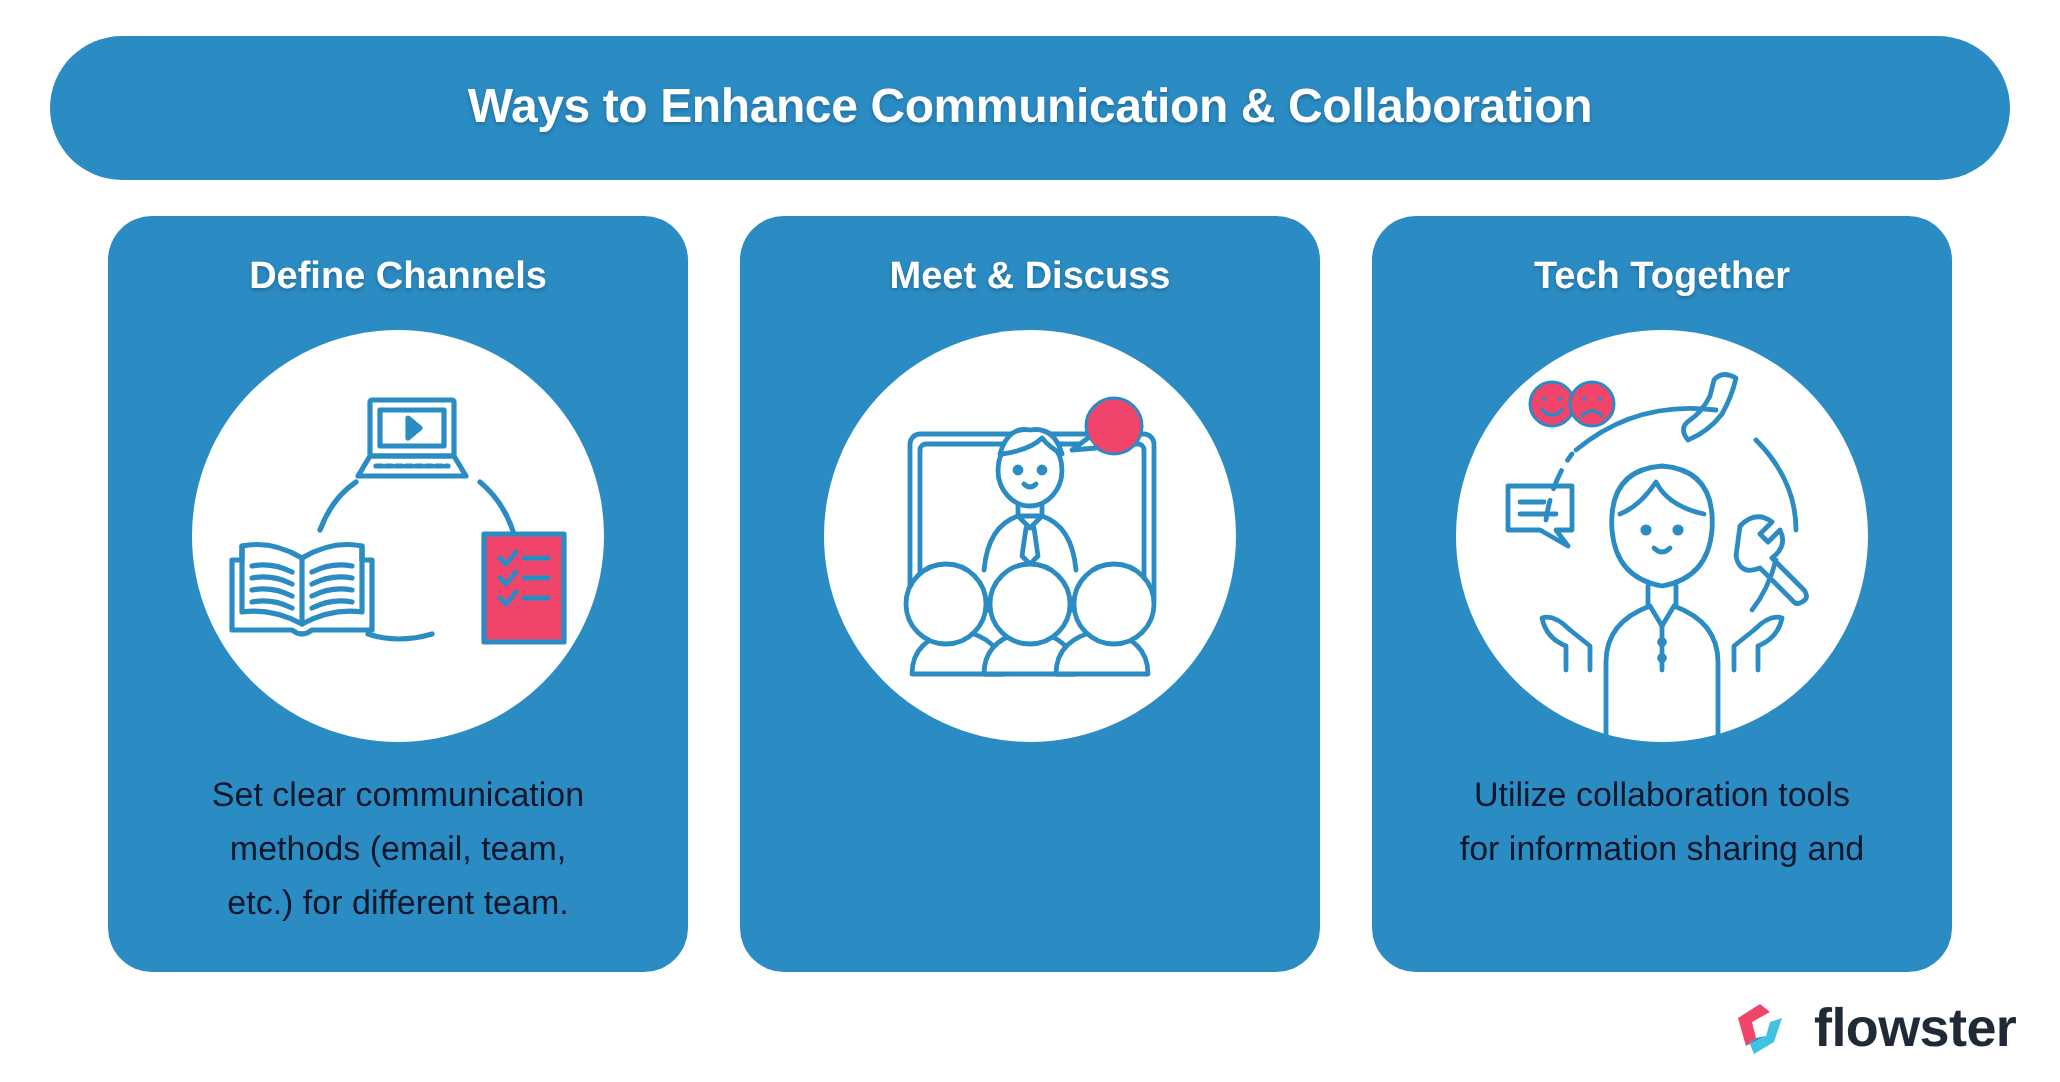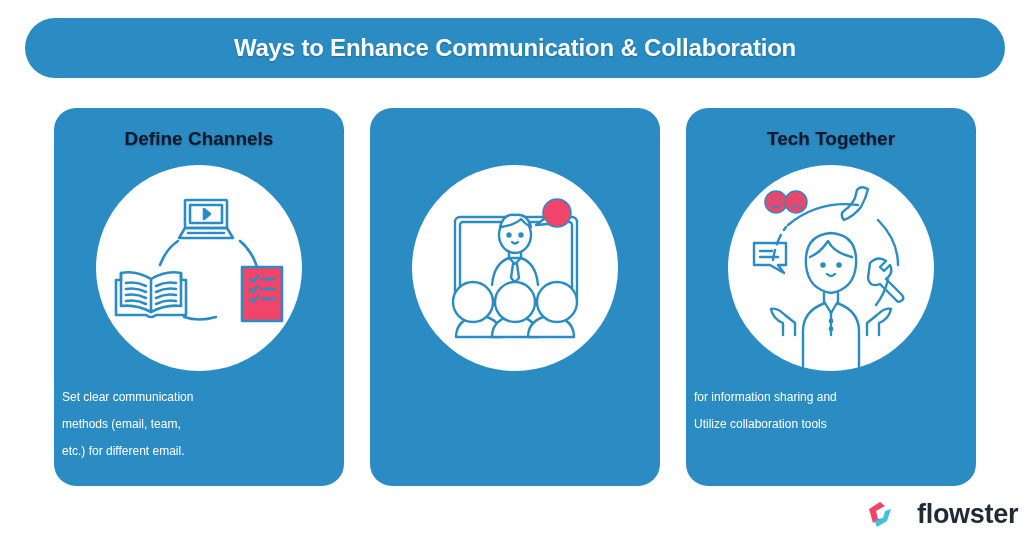--- a/index.html
+++ b/index.html
@@ -1,24 +1,24 @@
 <!DOCTYPE html>
 <html><head>
 <meta charset="utf-8">
 <style>
   html,body{margin:0;padding:0;background:#ffffff;}
   body{width:1030px;height:541px;position:relative;overflow:hidden;font-family:"Liberation Sans","DejaVu Sans",sans-serif;}
-  .title-pill{position:absolute;left:25px;top:18px;width:980px;height:60px;border-radius:36px;background:#2b8cc4;display:flex;align-items:center;justify-content:center;}
+  .title-pill{position:absolute;left:25px;top:18px;width:980px;height:72px;border-radius:36px;background:#2b8cc4;display:flex;align-items:center;justify-content:center;}
   .title-pill h1{margin:0;color:#fff;font-size:24px;font-weight:bold;letter-spacing:-0.2px;text-shadow:0 1px 2px rgba(0,0,0,0.25);}
   .card{position:absolute;top:108px;width:290px;height:378px;border-radius:22px;background:#2b8cc4;}
-  .card h2{margin:0;position:absolute;top:20px;left:0;right:0;text-align:center;color:#0f172a;font-size:19px;font-weight:bold;text-shadow:0 1px 2px rgba(0,0,0,0.25);}
+  .card h2{margin:0;position:absolute;top:20px;left:0;right:0;text-align:center;color:#ffffff;font-size:19px;font-weight:bold;text-shadow:0 1px 2px rgba(0,0,0,0.25);}
   .circle{position:absolute;left:42px;top:57px;width:206px;height:206px;border-radius:50%;background:#fff;}
   .circle svg{position:absolute;left:0;top:0;width:206px;height:206px;}
-  .desc{position:absolute;left:8px;right:8px;top:276px;color:#ffffff;font-size:12px;line-height:27px;}
-  .logo{position:absolute;left:865px;top:497px;height:34px;display:flex;align-items:center;gap:22px;}
+  .desc{position:absolute;left:8px;right:8px;top:276px;text-align:center;color:#0f172a;font-size:17px;line-height:27px;}
+  .logo{position:absolute;left:865px;top:497px;height:34px;display:flex;align-items:center;gap:12px;}
   .logo-text{font-size:27px;font-weight:bold;color:#1f2a36;letter-spacing:-0.3px;}
 </style>
 </head>
 <body>
 
 <div class="title-pill">
   <h1>Ways to Enhance Communication &amp; Collaboration</h1>
 </div>
 
 <div class="card" style="left:54px;">
@@ -49,25 +49,26 @@
       <g>
         <rect x="146" y="102" width="40" height="54" fill="#f0446a" stroke="#2b8cc4"></rect>
         <path d="M154 114 l3 3 l5 -6 M154 124 l3 3 l5 -6 M154 134 l3 3 l5 -6" stroke="#2b8cc4" stroke-width="2.4"></path>
         <path d="M166 114 h12 M166 124 h12 M166 134 h12" stroke="#2b8cc4" stroke-width="2.4"></path>
       </g>
     </svg>
   </div>
   <div class="desc">
     <div>Set clear communication</div>
     <div>methods (email, team,</div>
-    <div>etc.) for different email.</div>
+    <div>etc.) for different team.</div>
   </div>
 </div>
 
 <div class="card" style="left:370px;">
+  <h2>Meet &amp; Discuss</h2>
   <div class="circle">
     <svg viewBox="0 0 206 206" fill="none" stroke="#2b8cc4" stroke-width="2.4" stroke-linecap="round" stroke-linejoin="round">
 
       <rect x="43" y="52" width="122" height="88" rx="5"></rect>
       <rect x="48" y="57" width="112" height="78" rx="3"></rect>
 
       <g>
         <ellipse cx="103" cy="70" rx="16" ry="18" fill="#fff"></ellipse>
         <path d="M88 62 q 4 -14 15 -12 q 12 -2 16 12 q -6 -3 -10 -8 q -6 6 -20 8 z" fill="#fff"></path>
         <circle cx="97" cy="70" r="1.5" fill="#2b8cc4"></circle>
@@ -137,22 +138,22 @@
       <path d="M75 206 v-40 q 0 -20 22 -28 l6 10 l6 -10 q 22 8 22 28 v40"></path>
       <path d="M103 148 v22"></path>
       <circle cx="103" cy="156" r="1.2" fill="#2b8cc4"></circle>
       <circle cx="103" cy="164" r="1.2" fill="#2b8cc4"></circle>
 
       <path d="M55 170 v-12 q -10 -4 -12 -14 q 6 -2 14 6 l 10 8 v12"></path>
       <path d="M151 170 v-12 q 10 -4 12 -14 q -6 -2 -14 6 l -10 8 v12"></path>
     </svg>
   </div>
   <div class="desc">
+    <div>Utilize collaboration tools</div>
     <div>for information sharing and</div>
-    <div>Utilize collaboration tools</div>
   </div>
 </div>
 
 <div class="logo">
   <svg width="30" height="30" viewBox="0 0 30 30">
     <path d="M4 10 L15 3 L20 7 L11 12 L13 20 L8 24 Z" fill="#f0446a"></path>
     <path d="M26 10 L22 22 L12 28 L10 23 L18 19 L20 12 Z" fill="#3fc3e0"></path>
     <path d="M8 24 L13 20 L18 19 L10 23 Z" fill="#2b8cc4"></path>
   </svg>
   <span class="logo-text">flowster</span>

